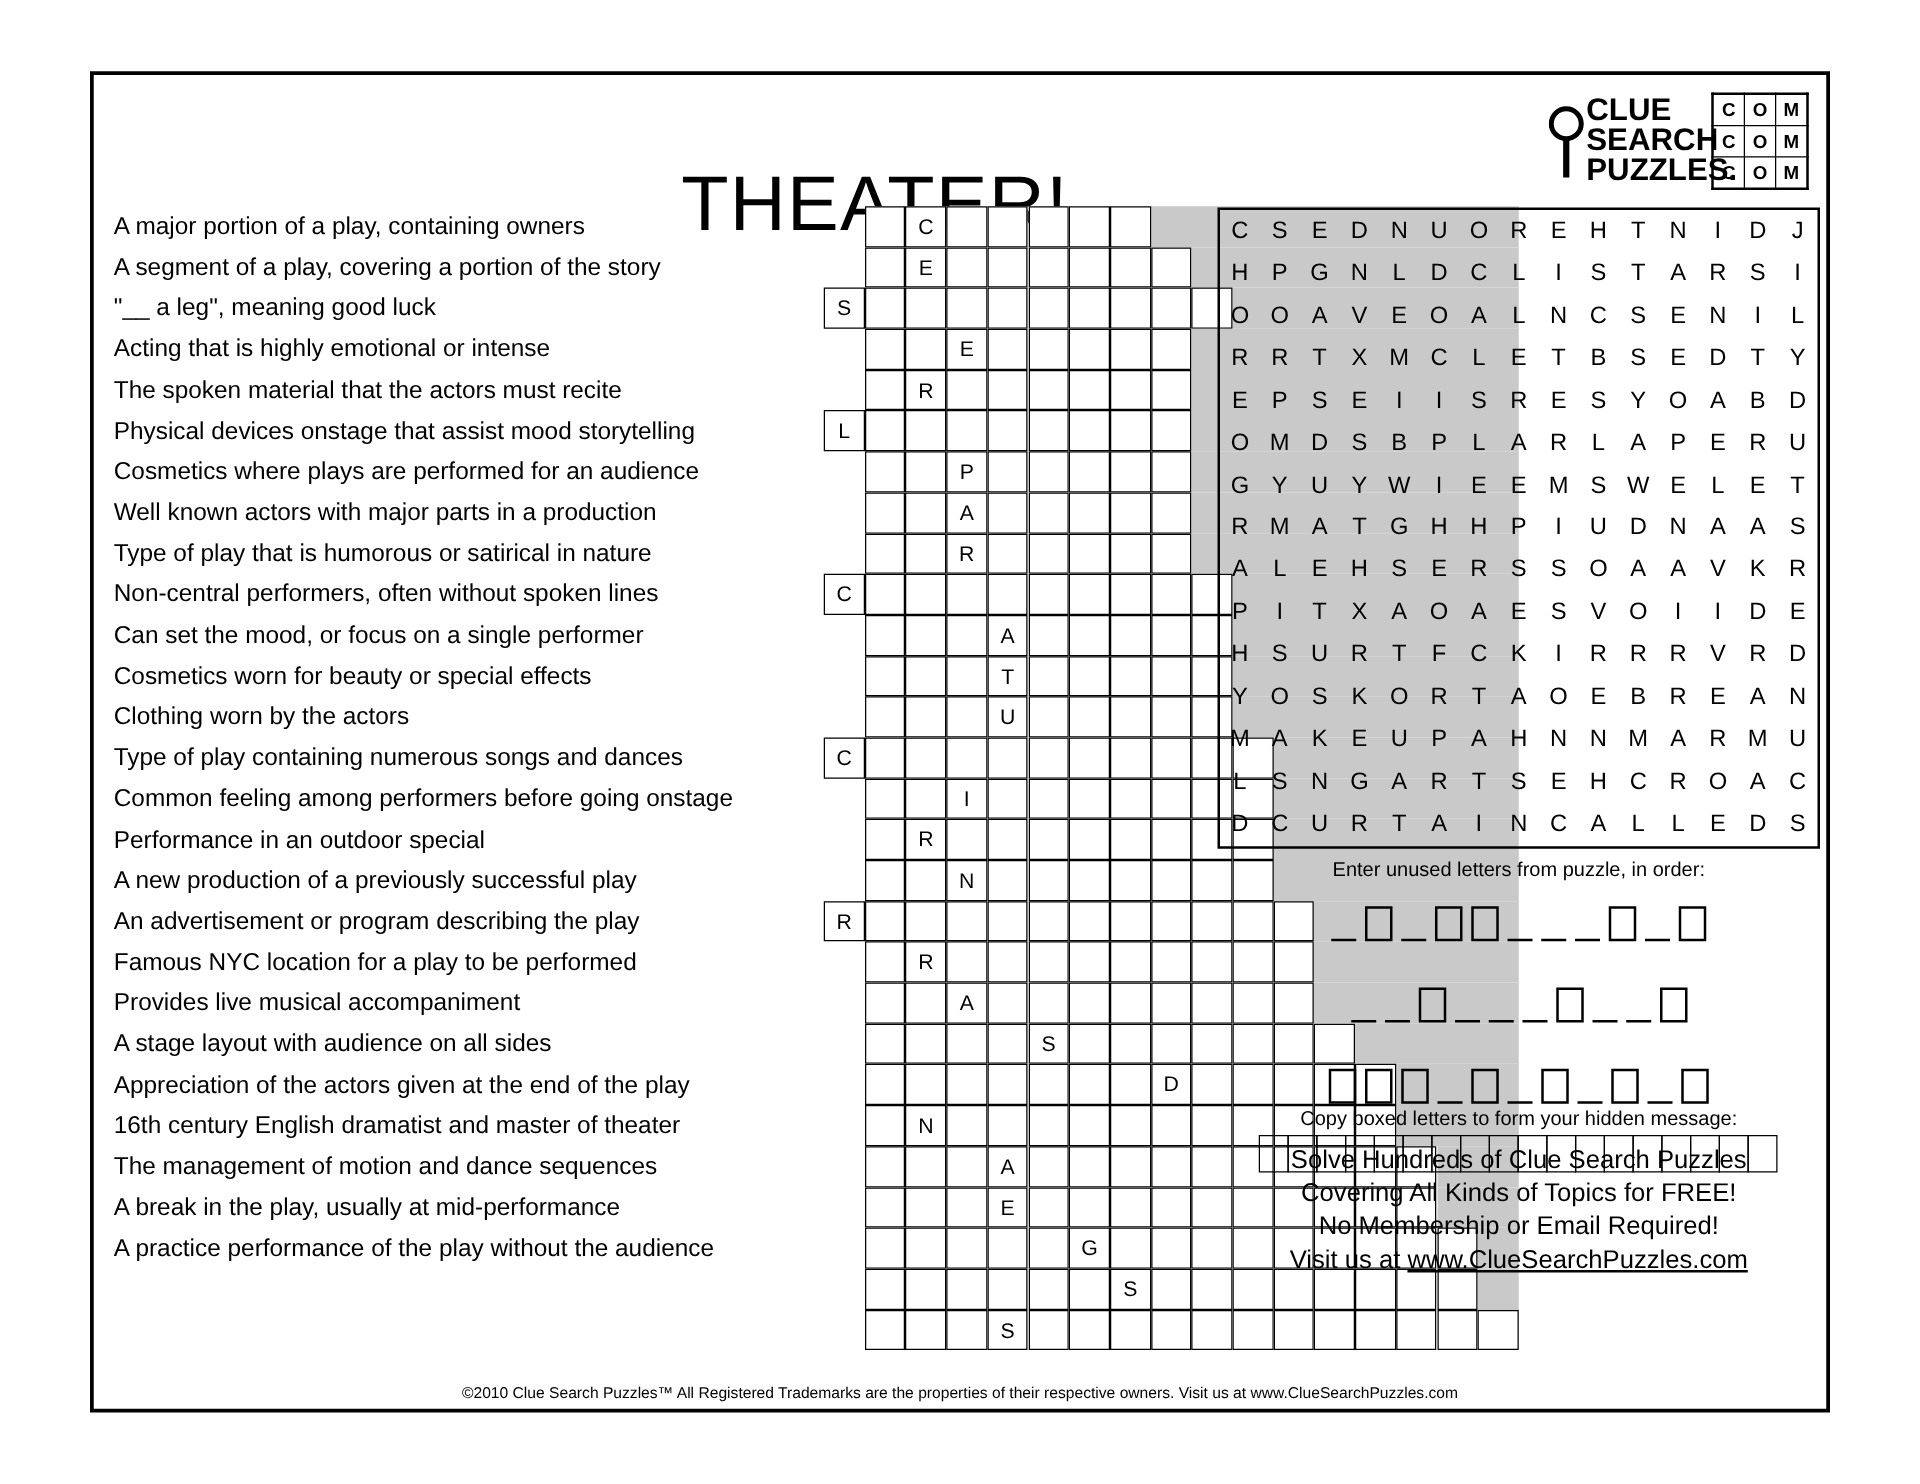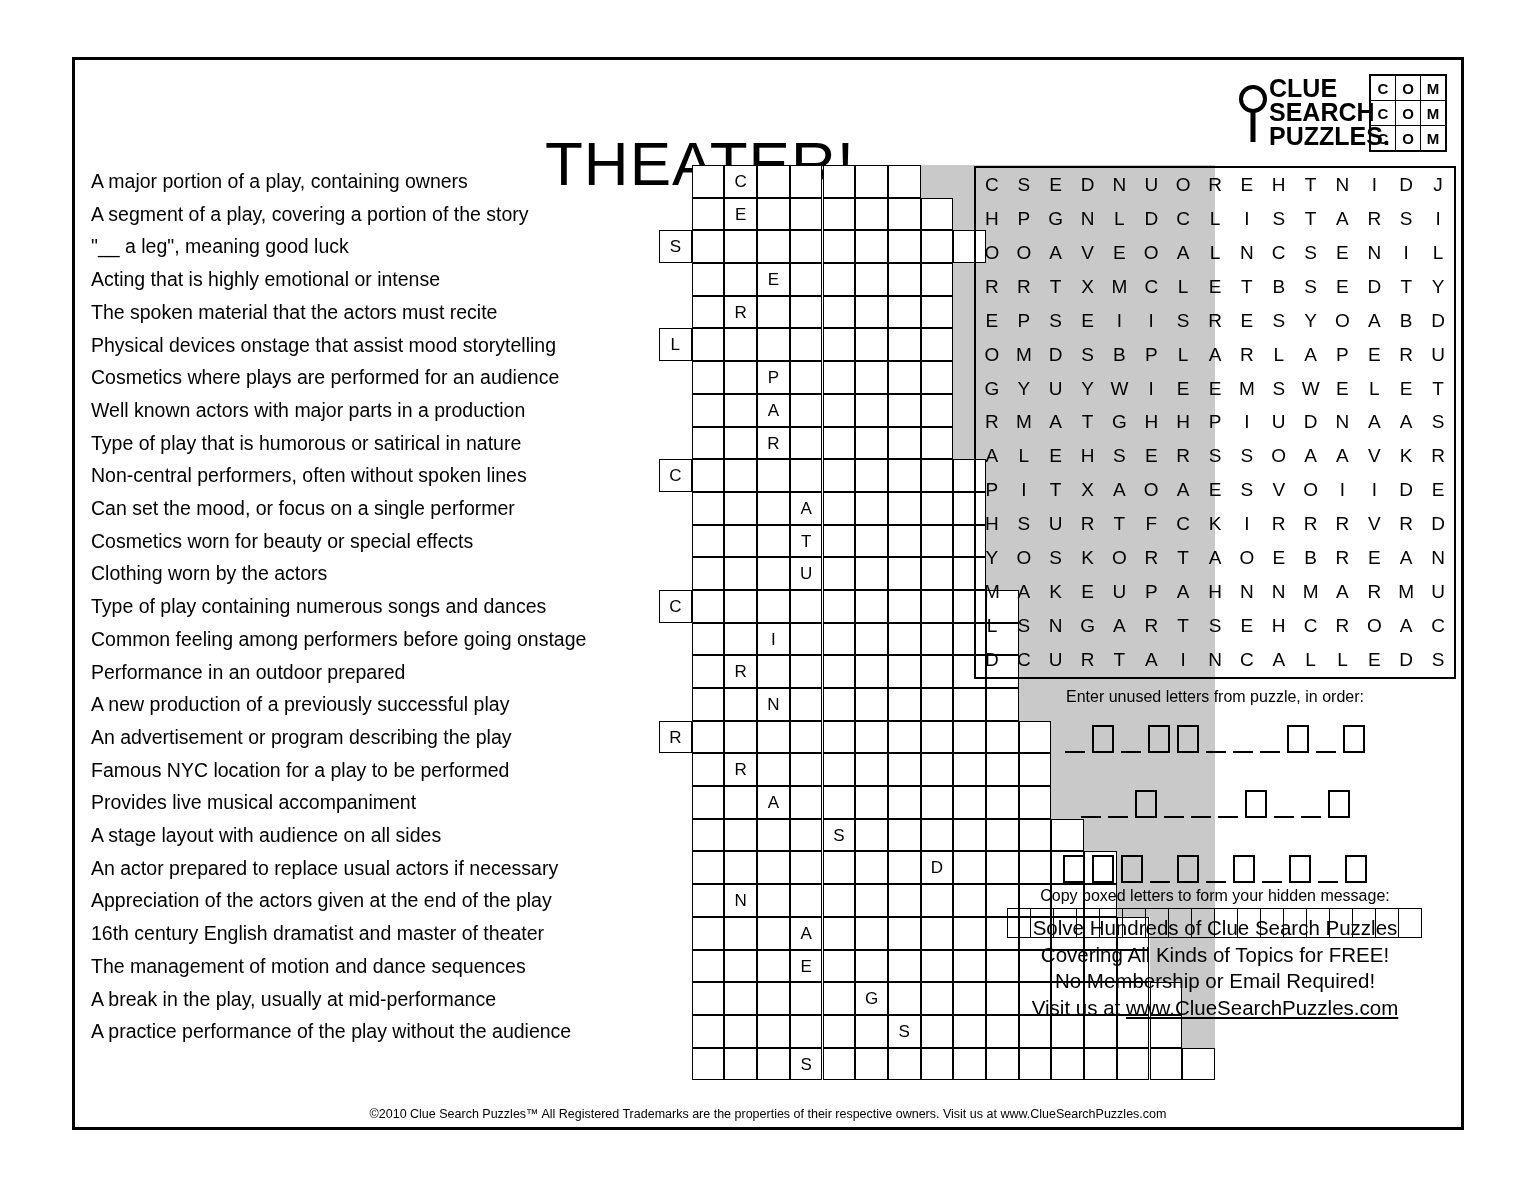--- a/index.html
+++ b/index.html
@@ -97,27 +97,26 @@
         <div class="clue">Physical devices onstage that assist mood storytelling</div>
         <div class="clue">Cosmetics where plays are performed for an audience</div>
         <div class="clue">Well known actors with major parts in a production</div>
         <div class="clue">Type of play that is humorous or satirical in nature</div>
         <div class="clue">Non-central performers, often without spoken lines</div>
         <div class="clue">Can set the mood, or focus on a single performer</div>
         <div class="clue">Cosmetics worn for beauty or special effects</div>
         <div class="clue">Clothing worn by the actors</div>
         <div class="clue">Type of play containing numerous songs and dances</div>
         <div class="clue">Common feeling among performers before going onstage</div>
-        <div class="clue">Performance in an outdoor prepared</div>
+        <div class="clue">Performance in an outdoor special</div>
         <div class="clue">A new production of a previously successful play</div>
         <div class="clue">An advertisement or program describing the play</div>
         <div class="clue">Famous NYC location for a play to be performed</div>
         <div class="clue">Provides live musical accompaniment</div>
         <div class="clue">A stage layout with audience on all sides</div>
-        <div class="clue">An actor prepared to replace usual actors if necessary</div>
         <div class="clue">Appreciation of the actors given at the end of the play</div>
         <div class="clue">16th century English dramatist and master of theater</div>
         <div class="clue">The management of motion and dance sequences</div>
         <div class="clue">A break in the play, usually at mid-performance</div>
         <div class="clue">A practice performance of the play without the audience</div>
       </div>
 
     <div class="answergrid" id="answer-grid">
         <div class="arow">
           <div class="shade" style="left: 261.6px; width: 294.3px;"></div>

